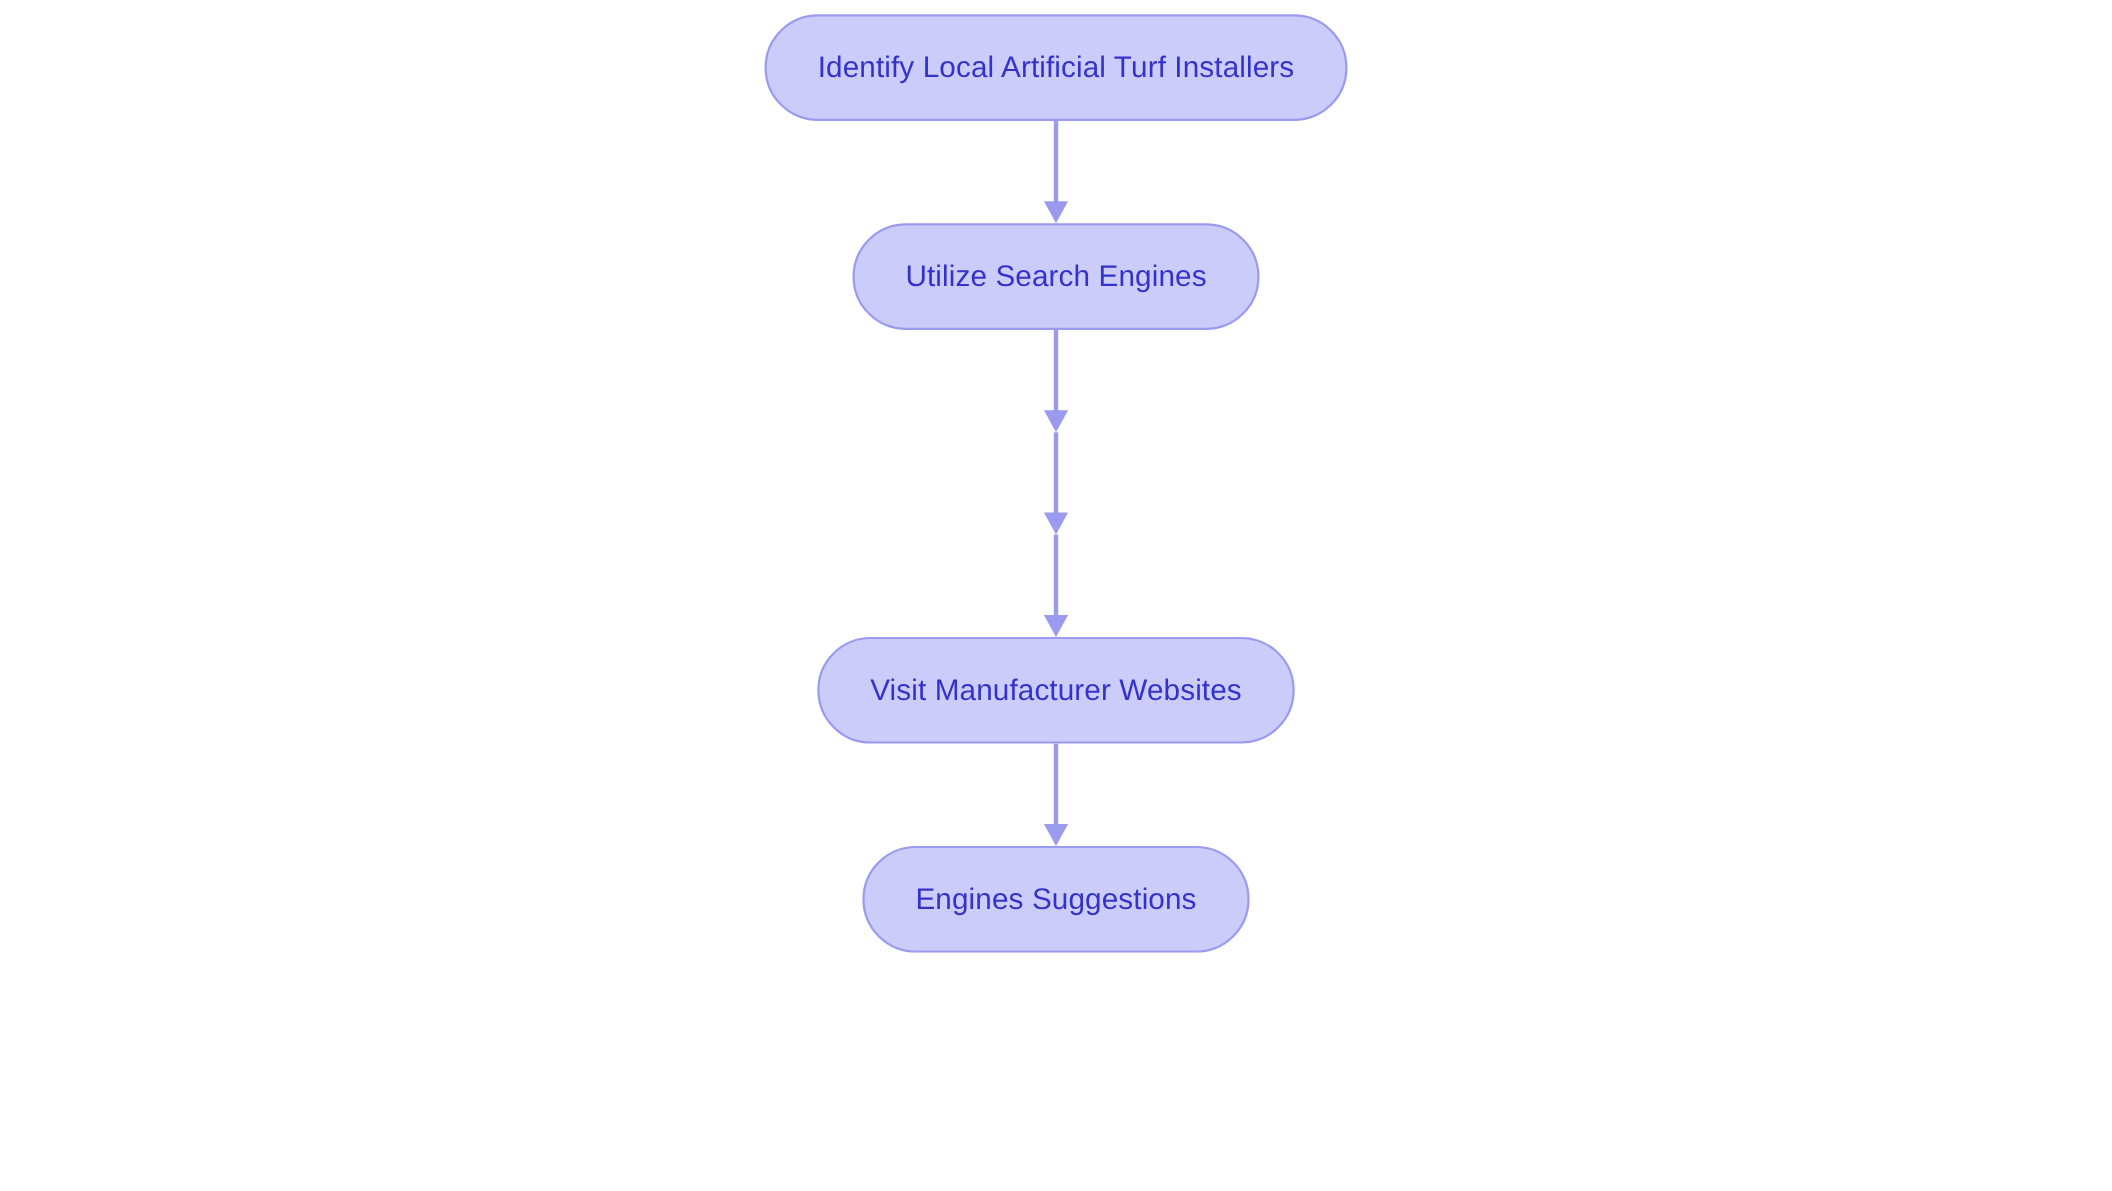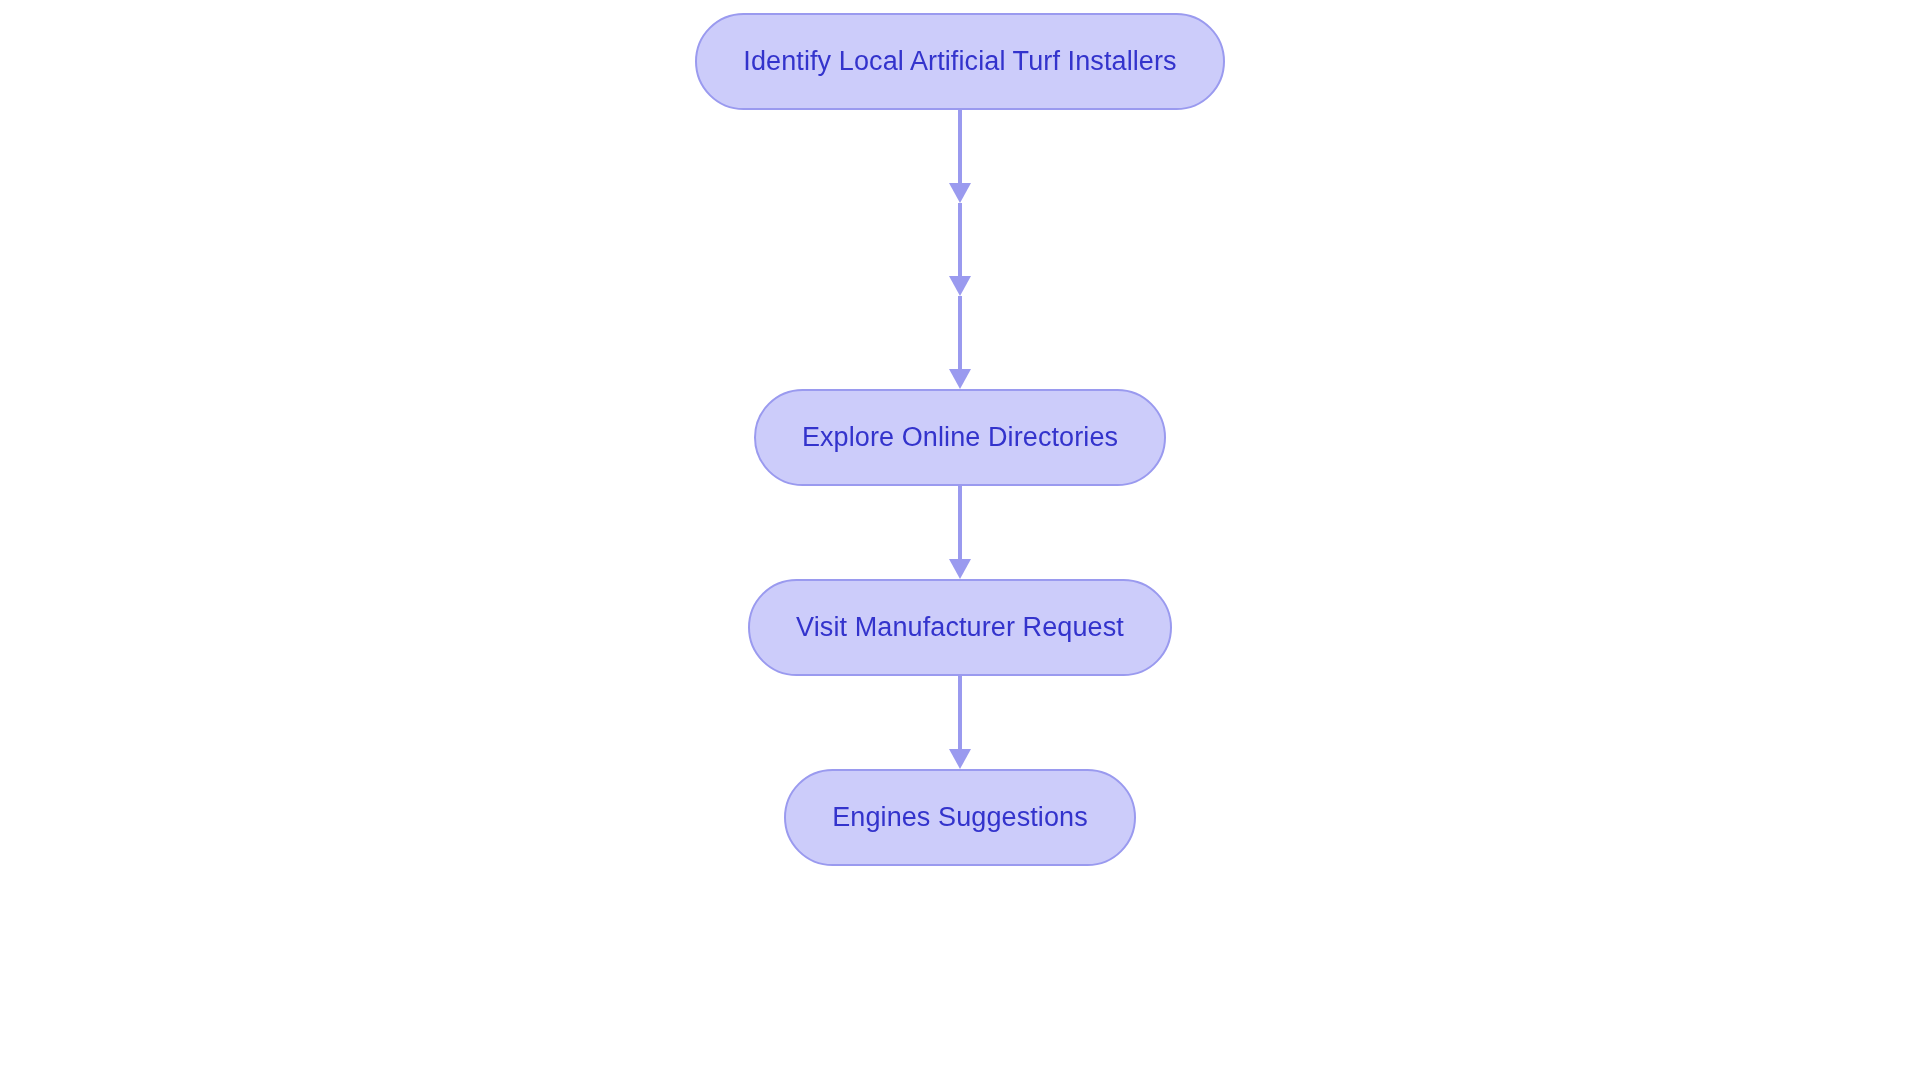--- a/index.html
+++ b/index.html
@@ -91,43 +91,43 @@
 
     <div class="node">
       <span class="node-label">Identify Local Artificial Turf Installers</span>
     </div>
 
     <div class="connector">
       <div class="connector-stem"></div>
       <div class="connector-head"></div>
     </div>
 
+    <div class="node">
+      <span class="node-label">Utilize Search Engines</span>
+    </div>
+
+    <div class="connector">
+      <div class="connector-stem"></div>
+      <div class="connector-head"></div>
+    </div>
+
 
     <div class="connector">
       <div class="connector-stem"></div>
       <div class="connector-head"></div>
     </div>
 
 
     <div class="connector">
       <div class="connector-stem"></div>
       <div class="connector-head"></div>
     </div>
 
     <div class="node">
-      <span class="node-label">Explore Online Directories</span>
-    </div>
-
-    <div class="connector">
-      <div class="connector-stem"></div>
-      <div class="connector-head"></div>
-    </div>
-
-    <div class="node">
-      <span class="node-label">Visit Manufacturer Request</span>
+      <span class="node-label">Visit Manufacturer Websites</span>
     </div>
 
     <div class="connector">
       <div class="connector-stem"></div>
       <div class="connector-head"></div>
     </div>
 
     <div class="node">
       <span class="node-label">Engines Suggestions</span>
     </div>

